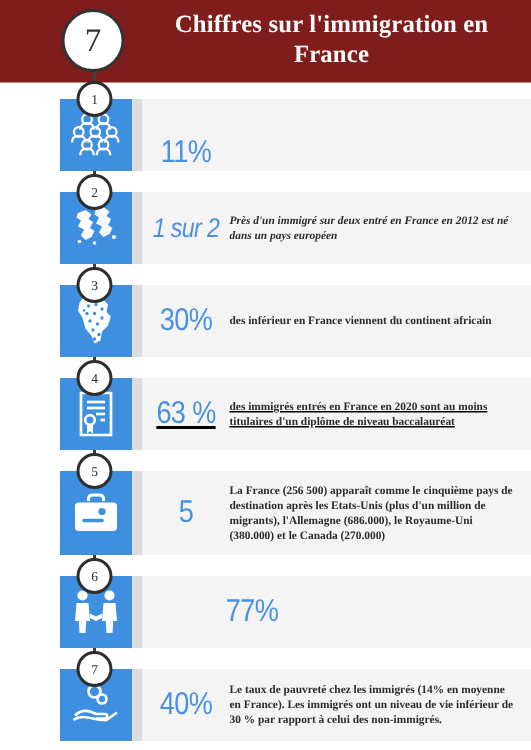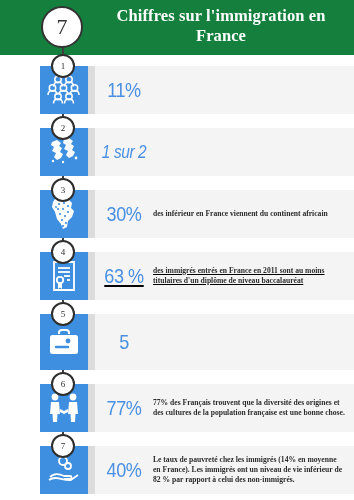--- a/index.html
+++ b/index.html
@@ -15,21 +15,21 @@
     font-family: "Liberation Serif", serif;
   }
 
   
   .header {
     position: absolute;
     left: 0;
     top: 0;
     width: 354px;
     height: 55px;
-    background: #15803d;
+    background: #7f1d1d;
     box-sizing: border-box;
   }
   .header-title {
     position: absolute;
     left: 96px;
     top: 6px;
     width: 250px;
     text-align: center;
     color: #ffffff;
     font-family: "Liberation Serif", serif;
@@ -179,21 +179,21 @@
         <path d="M17.5 11.5c0-3 2-4.4 4.5-4.4s4.5 1.4 4.5 4.4"></path>
         <path d="M1 20c0-3 2-4.4 4.5-4.4S10 17 10 20"></path>
         <path d="M12 20c0-3 2-4.4 4.5-4.4S21 17 21 20"></path>
         <path d="M23 20c0-3 2-4.4 4.5-4.4S32 17 32 20"></path>
         <path d="M6.5 28.5c0-3 2-4.4 4.5-4.4s4.5 1.4 4.5 4.4"></path>
         <path d="M17.5 28.5c0-3 2-4.4 4.5-4.4s4.5 1.4 4.5 4.4"></path>
       </g>
     </svg>
   </div>
   <div class="gap-strip"></div>
-  <div class="content" style="height:48px;">
+  <div class="content" style="height:48px;align-items:flex-end;">
     <div class="stat">11%</div>
   </div>
   <div class="badge">1</div>
 </div>
 
 <div class="row" id="row-2" style="top:128px;">
   <div class="icon-box">
     <svg width="34" height="32" viewBox="0 0 34 32">
       <g fill="#ffffff">
         <path d="M5 6 L10 4 L14 7 L12 10 L15 12 L13 16 L16 18 L14 22 L10 24 L7 21 L9 17 L5 15 L7 11 L4 9 Z"></path>
@@ -206,20 +206,21 @@
           <circle cx="21" cy="18" r="1"></circle>
         <circle cx="29" cy="22" r="1.4"></circle>
           <circle cx="6" cy="25" r="1.2"></circle>
           <circle cx="16" cy="26" r="1.2"></circle>
       </g>
     </svg>
   </div>
   <div class="gap-strip"></div>
   <div class="content" style="height:48px;font-style:italic;">
     <div class="stat" style="font-size:18px;">1 sur 2</div>
+    <div class="desc">Près d'un immigré sur deux entré en France en 2012 est né dans un pays européen</div>
   </div>
   <div class="badge">2</div>
 </div>
 
 <div class="row" id="row-3" style="top:190px;">
   <div class="icon-box">
     <svg width="32" height="34" viewBox="0 0 32 34">
       <g fill="#ffffff">
         <path d="M7 2 L20 2 L24 6 L23 11 L26 14 L24 20 L20 24 L19 30 L15 32 L13 27 L9 22 L7 15 L4 10 L5 5 Z"></path>
       </g>
@@ -257,71 +258,71 @@
           <path d="M14 16 H20"></path>
           <path d="M17 20 H20"></path>
         <circle cx="10" cy="20" r="3.2"></circle>
       </g>
       <path d="M8 23 L8 29 L10 27.5 L12 29 L12 23 Z" fill="#ffffff"></path>
     </svg>
   </div>
   <div class="gap-strip"></div>
   <div class="content" style="height:48px;text-decoration:underline;">
     <div class="stat">63 %</div>
-    <div class="desc">des immigrés entrés en France en 2011 sont au moins titulaires d'un diplôme de niveau baccalauréat</div>
+    <div class="desc">des immigrés entrés en France en 2020 sont au moins titulaires d'un diplôme de niveau baccalauréat</div>
   </div>
   <div class="badge">4</div>
 </div>
 
 <div class="row" id="row-5" style="top:314px;">
   <div class="icon-box" style="height:56px;">
     <svg width="32" height="28" viewBox="0 0 32 28">
       <path d="M11 6 V4.5 C11 3 12.2 2 14 2 H18 C19.8 2 21 3 21 4.5 V6" fill="none" stroke="#ffffff" stroke-width="2"></path>
       <rect x="2" y="7" width="28" height="19" rx="2.5" fill="#ffffff"></rect>
       <circle cx="20" cy="13" r="2.4" fill="#3e8fe0"></circle>
       <path d="M8 19 H20" stroke="#3e8fe0" stroke-width="2.4" stroke-linecap="round"></path>
     </svg>
   </div>
   <div class="gap-strip" style="height:56px;"></div>
   <div class="content" style="height:56px;">
     <div class="stat">5</div>
+    <div class="desc">La France (256 500)  apparaît comme le cinquième pays de destination après les Etats-Unis (plus d'un million de migrants), l'Allemagne (686.000), le Royaume-Uni (380.000) et le Canada (270.000)</div>
   </div>
   <div class="badge">5</div>
 </div>
 
 <div class="row" id="row-6" style="top:384px;">
   <div class="icon-box">
     <svg width="34" height="32" viewBox="0 0 34 32">
       <g fill="#ffffff">
         <circle cx="8" cy="5" r="3.4"></circle>
         <path d="M4 10 H12 L13 22 H10.5 L10 30 H6 L5.5 22 H3 Z"></path>
         <circle cx="26" cy="5" r="3.4"></circle>
         <path d="M22 10 H30 L31 22 H28.5 L28 30 H24 L23.5 22 H21 Z"></path>
         <path d="M13 17 L17 19 L21 17 L21 20 L17 22 L13 20 Z"></path>
       </g>
     </svg>
   </div>
   <div class="gap-strip"></div>
-  <div class="content" style="height:48px;">
+  <div class="content" style="height:48px;padding-left:44px;">
     <div class="stat">77%</div>
-    <div class="desc">77% des Français trouvent que la diversité des origines et des cultures de la population française est une bonne chose.</div>
   </div>
   <div class="badge">6</div>
 </div>
 
 <div class="row" id="row-7" style="top:446px;">
   <div class="icon-box">
     <svg width="34" height="30" viewBox="0 0 34 30">
       <g fill="none" stroke="#ffffff" stroke-width="1.8">
         <circle cx="16" cy="6" r="4"></circle>
         <circle cx="21" cy="11" r="3"></circle>
         <path d="M3 22 C8 17 13 19 17 21 L23 21 C25 21 25 24 23 24 L17 24"></path>
         <path d="M2 25 C9 20 16 26 24 25 L31 20"></path>
       </g>
     </svg>
   </div>
   <div class="gap-strip"></div>
   <div class="content" style="height:48px;">
     <div class="stat">40%</div>
-    <div class="desc">Le taux de pauvreté chez les immigrés (14% en moyenne en France). Les immigrés ont un niveau de vie inférieur de 82 % par rapport à celui des non-immigrés.</div>
+    <div class="desc">Le taux de pauvreté chez les immigrés (14% en moyenne en France). Les immigrés ont un niveau de vie inférieur de 30 % par rapport à celui des non-immigrés.</div>
   </div>
   <div class="badge">7</div>
 </div>
 
 </body></html>

